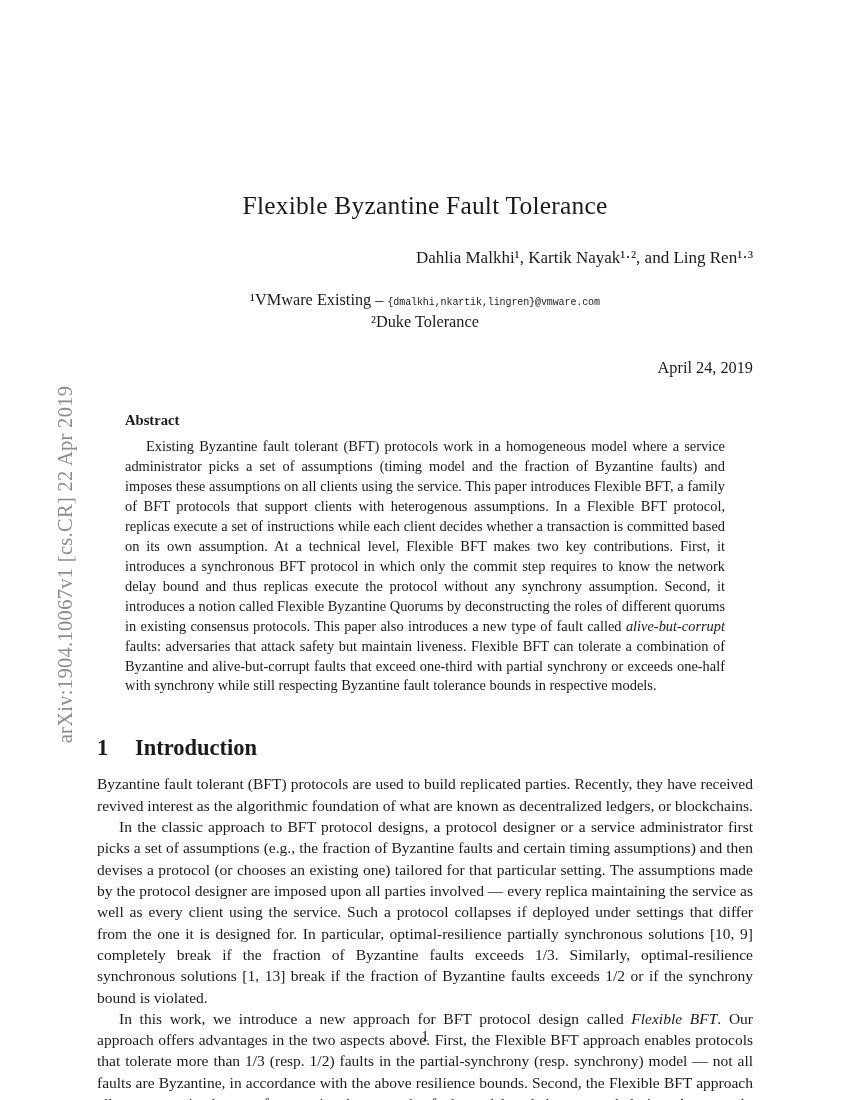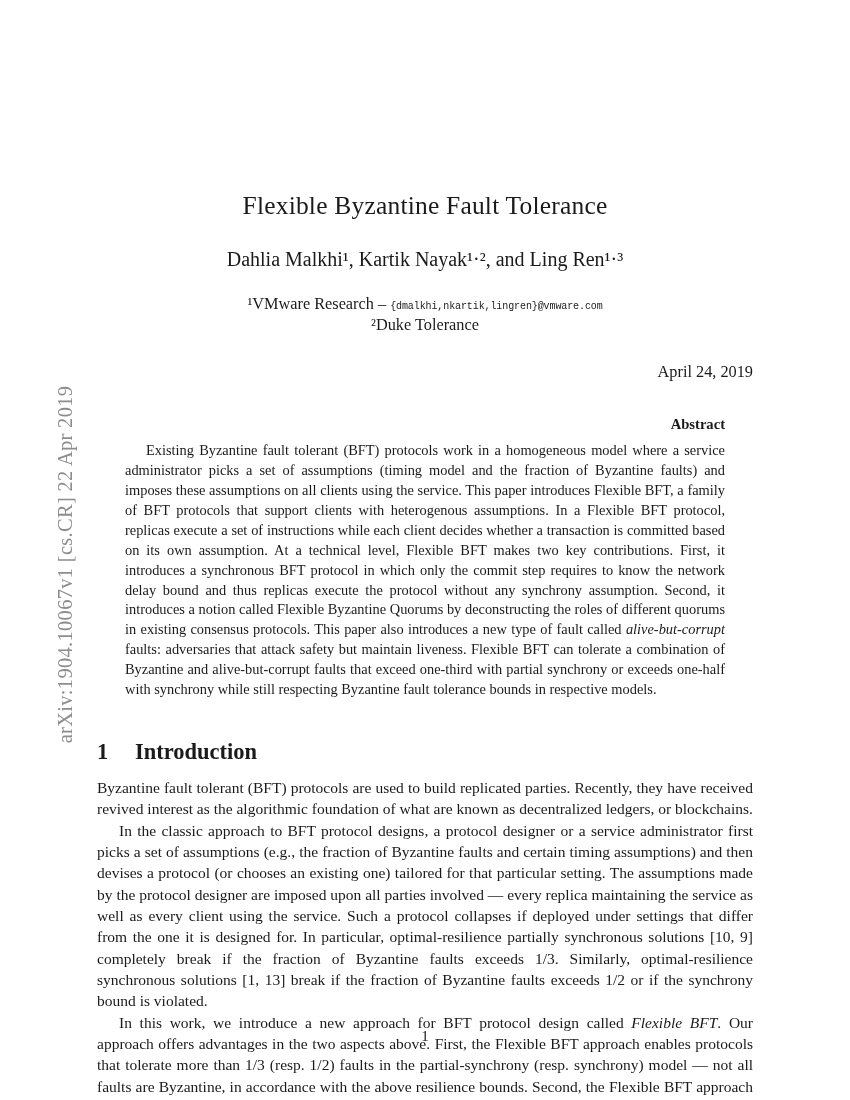--- a/index.html
+++ b/index.html
@@ -56,22 +56,22 @@
     text-align: center;
     font-size: 25.5px;
     font-weight: normal;
     letter-spacing: 0.2px;
     line-height: 1.2;
   }
 
   .authors {
     margin: 0;
     padding-top: 25px;
-    text-align: center;
-    font-size: 20px;
+    text-align: right;
+    font-size: 17px;
     line-height: 1.25;
   }
 
   .affiliations {
     margin: 0;
     padding-top: 21px;
     text-align: center;
     font-size: 16.3px;
     line-height: 1.33;
   }
@@ -88,21 +88,21 @@
     text-align: right;
     font-size: 16.3px;
   }
 
   
   .abstract-block {
     margin: 0 28px;
     padding-top: 34px;
   }
   .abstract-heading {
-    text-align: right;
+    text-align: left;
     font-size: 14.6px;
     font-weight: bold;
     margin: 0 0 8px 0;
   }
   .abstract-body {
     font-size: 14.4px;
     line-height: 1.385;
     text-align: justify;
     text-justify: inter-word;
     text-indent: 21px;
@@ -151,21 +151,21 @@
     <div class="arxiv-stamp-text">arXiv:1904.10067v1  [cs.CR]  22 Apr 2019</div>
   </div>
 
   <div class="content">
 
     <h1 class="title">Flexible Byzantine Fault Tolerance</h1>
 
     <p class="authors">Dahlia Malkhi¹, Kartik Nayak¹·², and Ling Ren¹·³</p>
 
     <div class="affiliations">
-      <div><span>¹VMware Research – </span><span class="mono">{dmalkhi,nkartik,lingren}@vmware.com</span></div>
+      <div><span>¹VMware Existing – </span><span class="mono">{dmalkhi,nkartik,lingren}@vmware.com</span></div>
       <div>²Duke Tolerance</div>
     </div>
 
     <p class="date">April 24, 2019</p>
 
     <div class="abstract-block">
       <div class="abstract-heading">Abstract</div>
       <p class="abstract-body"><span>Existing Byzantine fault tolerant (BFT) protocols work in a homogeneous model where a service administrator picks a set of assumptions (timing model and the fraction of Byzantine faults) and imposes these assumptions on all clients using the service. This paper introduces Flexible BFT, a family of BFT protocols that support clients with heterogenous assumptions. In a Flexible BFT protocol, replicas execute a set of instructions while each client decides whether a transaction is committed based on its own assumption. At a technical level, Flexible BFT makes two key contributions. First, it introduces a synchronous BFT protocol in which only the commit step requires to know the network delay bound and thus replicas execute the protocol without any synchrony assumption. Second, it introduces a notion called Flexible Byzantine Quorums by deconstructing the roles of different quorums in existing consensus protocols. This paper also introduces a new type of fault called </span><em>alive-but-corrupt</em><span> faults: adversaries that attack safety but maintain liveness. Flexible BFT can tolerate a combination of Byzantine and alive-but-corrupt faults that exceed one-third with partial synchrony or exceeds one-half with synchrony while still respecting Byzantine fault tolerance bounds in respective models.</span></p>
     </div>
 

